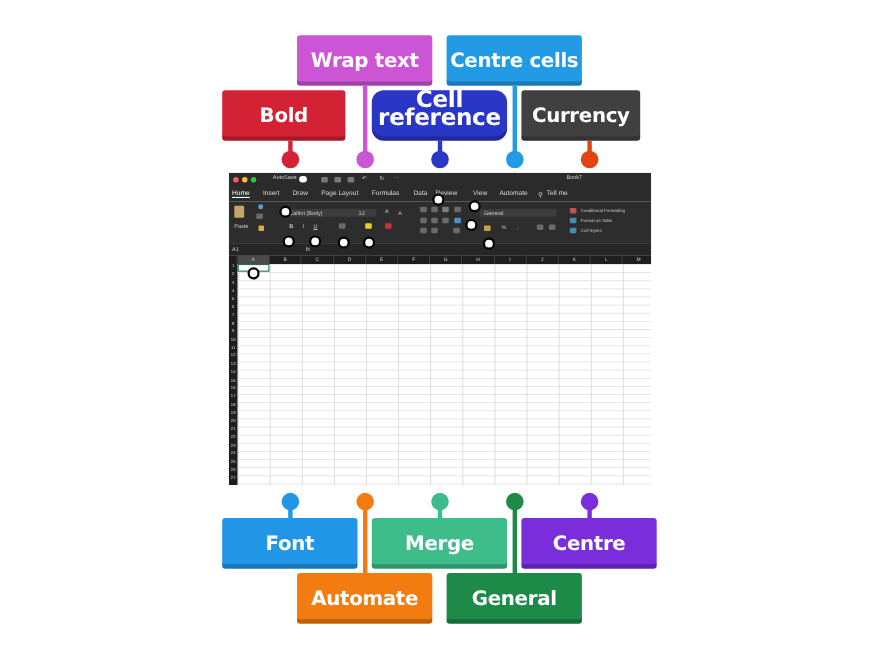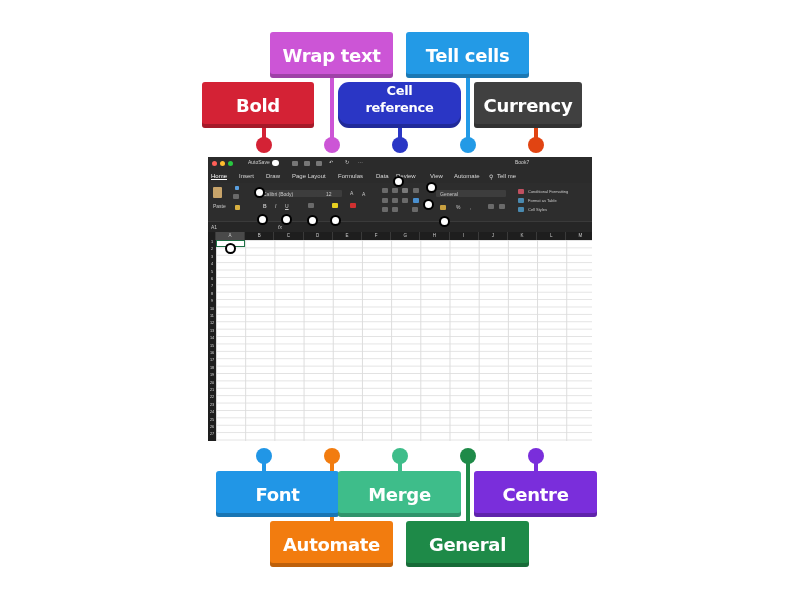--- a/index.html
+++ b/index.html
@@ -5,21 +5,21 @@
   html, body { margin:0; padding:0; }
   body { width:800px; height:600px; background:#ffffff; position:relative; overflow:hidden;
          font-family:"DejaVu Sans", sans-serif; }
 
   
   .label { position:absolute; width:122px; height:46px; border-radius:3px; color:#fff;
            font-family:"DejaVu Sans", sans-serif; font-weight:bold; font-size:18px;
            display:flex; align-items:center; justify-content:center; text-align:center;
            box-sizing:border-box; box-shadow: inset 0 -4px 0 rgba(0,0,0,0.22);
            letter-spacing:-0.3px; cursor:grab; }
-  .label.two-line { font-size:13px; line-height:17px; padding-bottom:12px;border-radius:11px; }
+  .label.two-line { font-size:21px; line-height:17px; padding-bottom:12px;border-radius:11px; }
   .label span { display:block; }
 
   .stem { position:absolute; width:4px; }
   .pin { position:absolute; width:16px; height:16px; border-radius:50%; }
 
   
   .excel { position:absolute; left:208px; top:157px; width:384px; height:284px; background:#fff; overflow:hidden; }
   .titlebar { position:absolute; left:0; top:0; width:384px; height:13px; background:#2b2b2b; }
   .traffic { position:absolute; top:4px; width:5px; height:5px; border-radius:50%; }
   .tb-text { position:absolute; top:2px; font-size:5px; color:#cfcfcf; font-family:"Liberation Sans", sans-serif; }
@@ -48,21 +48,21 @@
   .hotspot { position:absolute; width:11px; height:11px; border-radius:50%; background:#fff; border:2.5px solid #000;
              box-sizing:border-box; cursor:pointer; }
 </style>
 </head>
 <body>
 
 <div class="label" style="left:270px;top:32px;width:123px;background:#cc55d6;">
   <span>Wrap text</span>
 </div>
 <div class="label" style="left:406px;top:32px;width:123px;background:#239ae6;">
-  <span>Tell cells</span>
+  <span>Centre cells</span>
 </div>
 <div class="label" style="left:202px;top:82px;width:112px;background:#d42235;">
   <span>Bold</span>
 </div>
 <div class="label two-line" style="left:338px;top:82px;width:123px;background:#2a36c5;flex-direction:column;">
   <span>Cell</span>
   <span>reference</span>
 </div>
 <div class="label" style="left:474px;top:82px;width:108px;background:#404040;">
   <span>Currency</span>
@@ -237,21 +237,21 @@
 
 <div class="pin" style="left:392px;top:448px;background:#3ebd8a;"></div>
 <div class="stem" style="left:398px;top:456px;height:16px;background:#3ebd8a;"></div>
 
 <div class="pin" style="left:460px;top:448px;background:#1e8a48;"></div>
 <div class="stem" style="left:466px;top:456px;height:66px;background:#1e8a48;"></div>
 
 <div class="pin" style="left:528px;top:448px;background:#7a2edb;"></div>
 <div class="stem" style="left:534px;top:456px;height:16px;background:#7a2edb;"></div>
 
-<div class="label" style="left:202px;top:471px;width:123px;background:#2196e6;margin-left:14px;">
+<div class="label" style="left:202px;top:471px;width:123px;background:#2196e6;">
   <span>Font</span>
 </div>
 <div class="label" style="left:338px;top:471px;width:123px;background:#3ebd8a;">
   <span>Merge</span>
 </div>
 <div class="label" style="left:474px;top:471px;width:123px;background:#7a2edb;">
   <span>Centre</span>
 </div>
 <div class="label" style="left:270px;top:521px;width:123px;background:#f27c0f;">
   <span>Automate</span>

